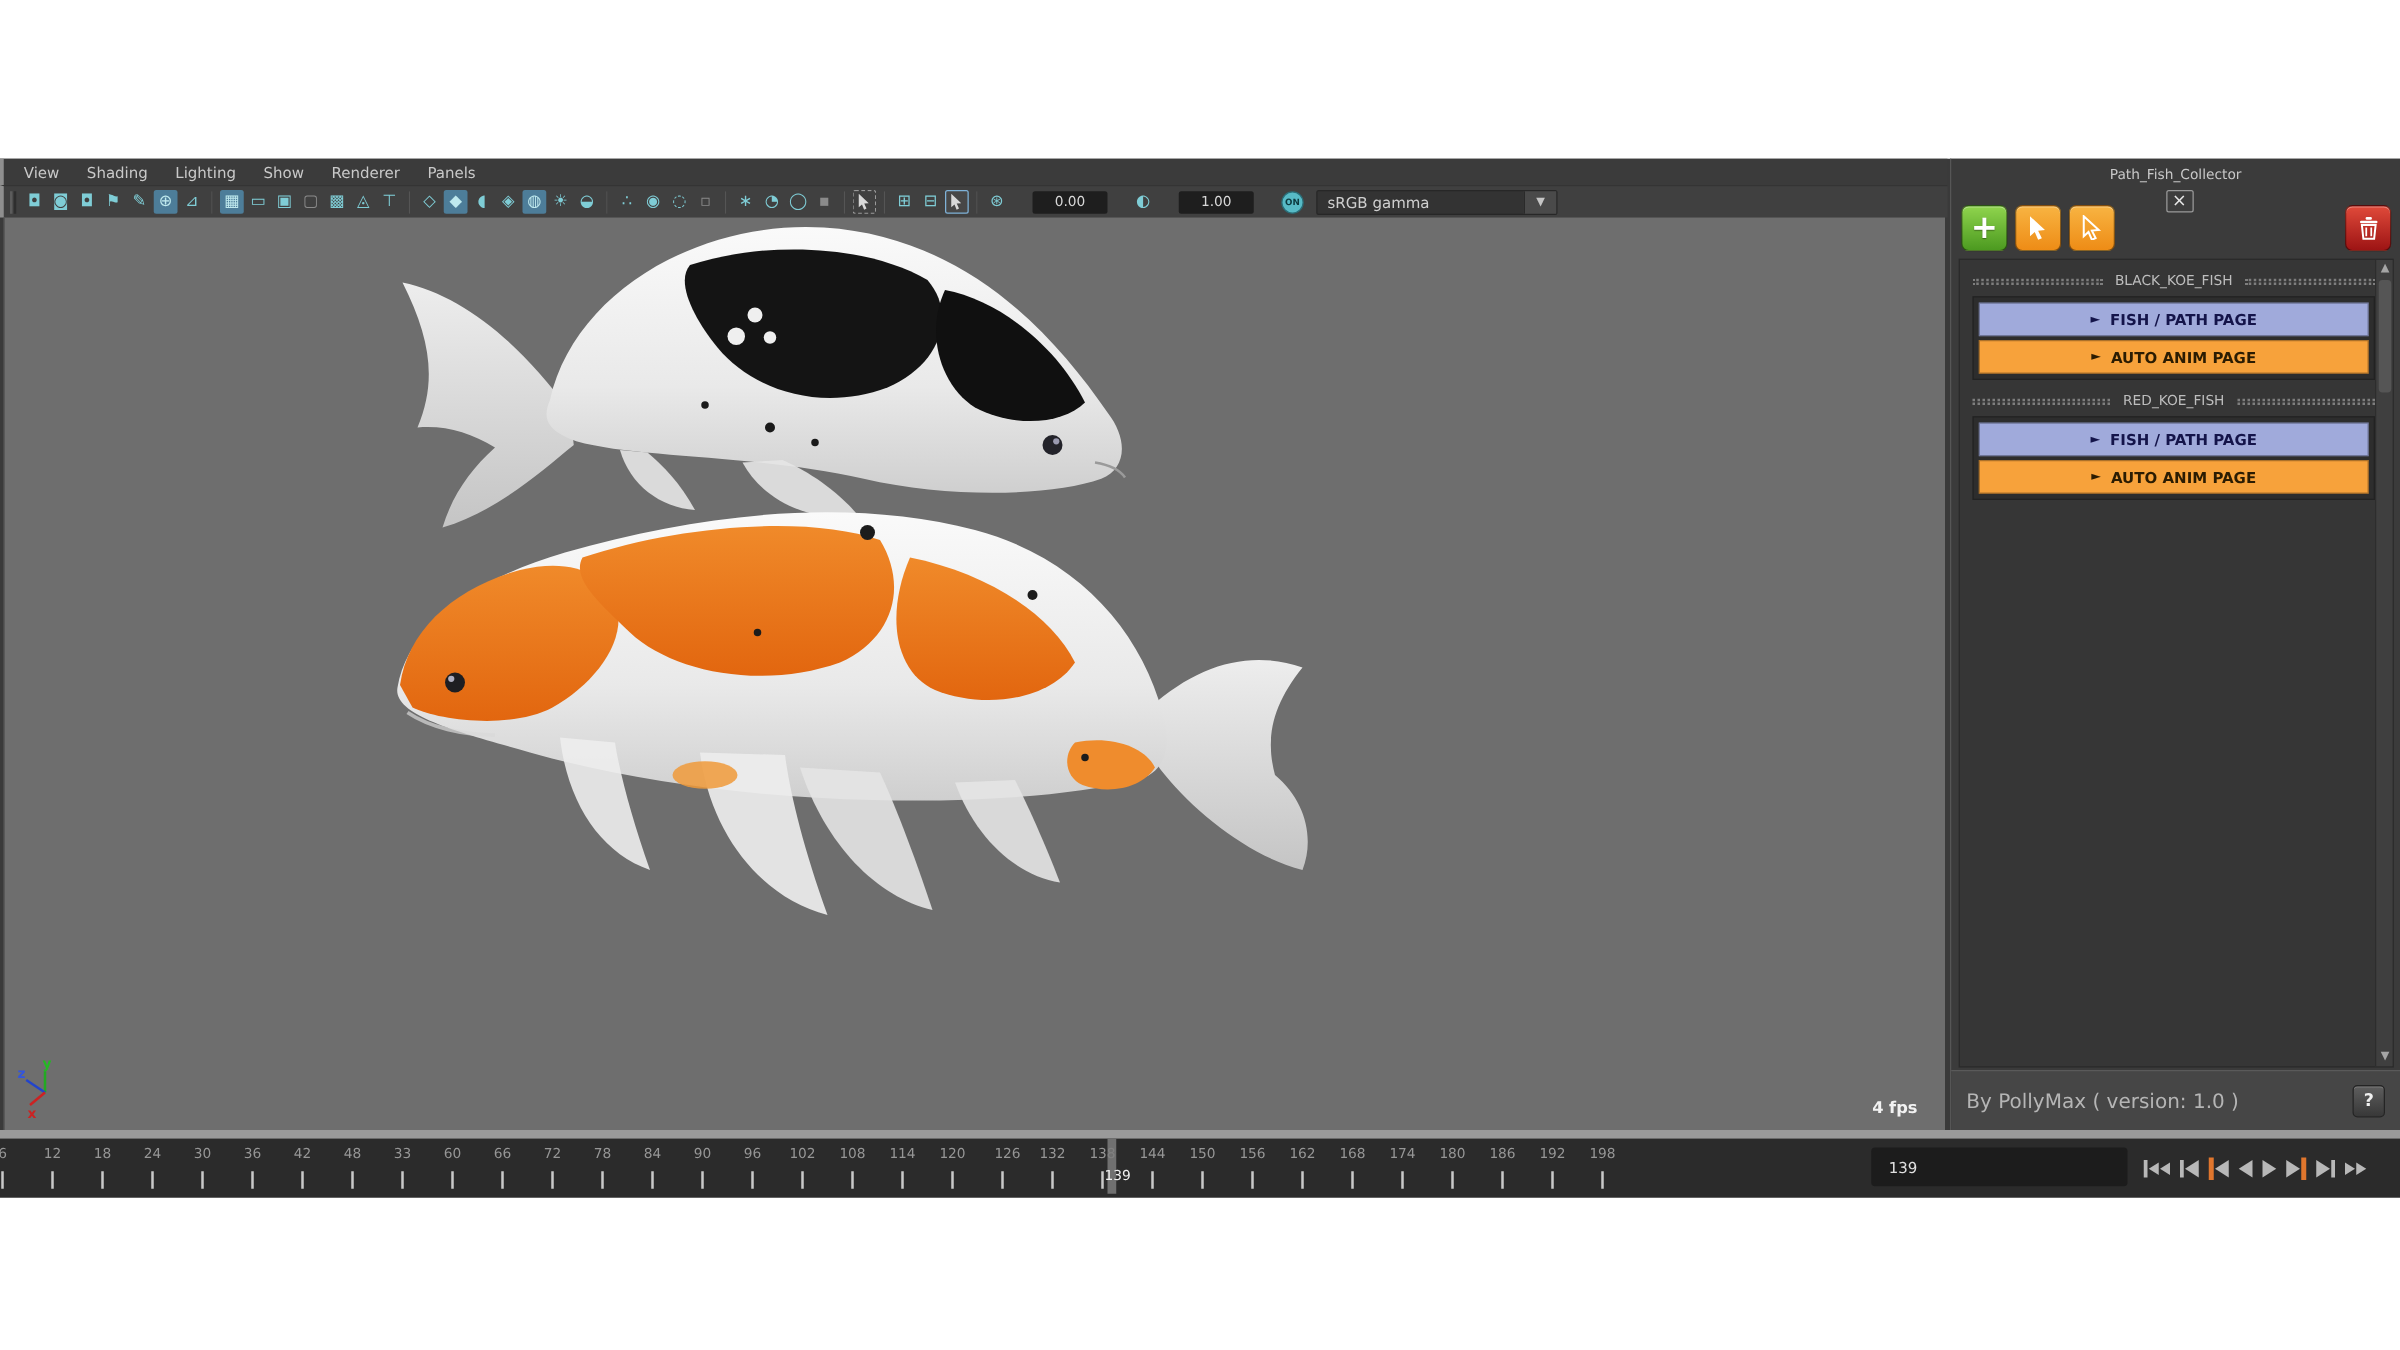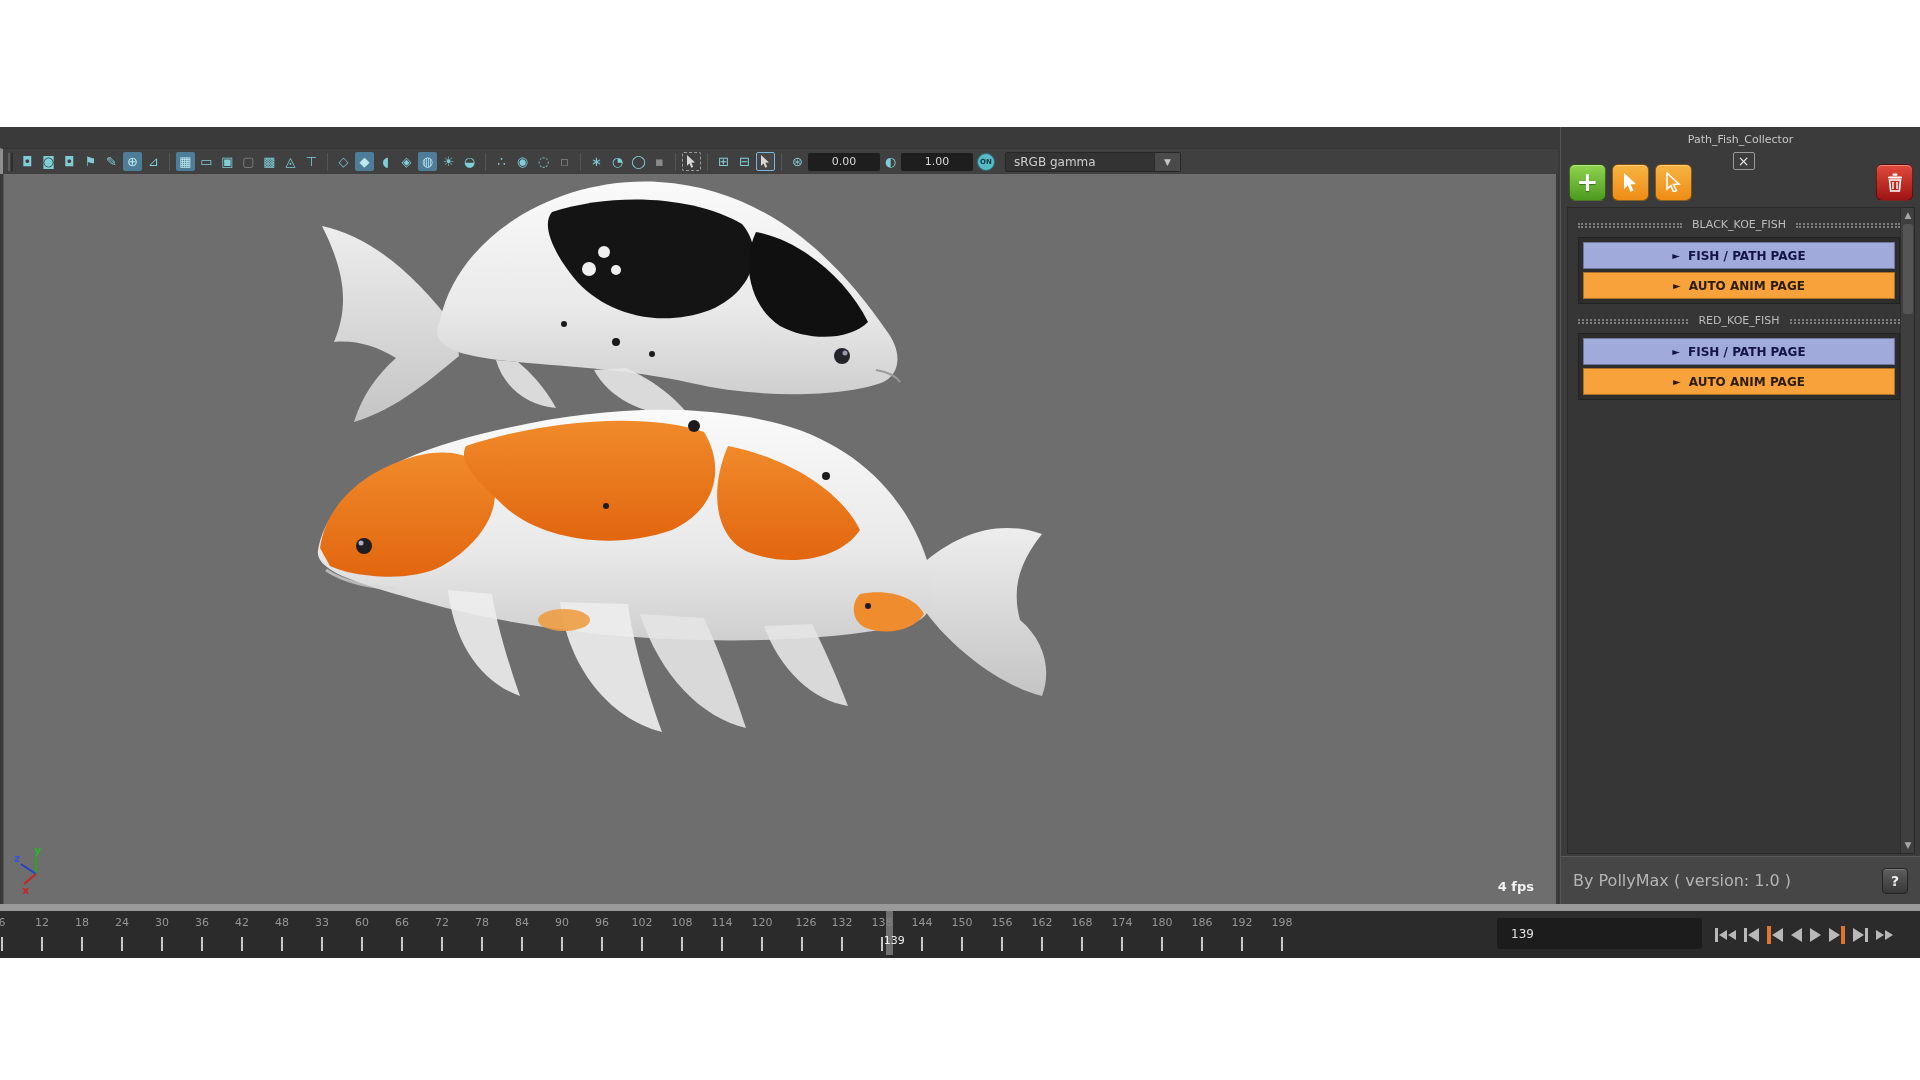--- a/index.html
+++ b/index.html
@@ -20,26 +20,26 @@
               border-top:1px solid #343434; }
   .grip { width:5px; height:18px; border-left:2px solid #5c5c5c; border-right:2px solid #2e2e2e; margin:0 4px 0 1px; }
   .vtb-sep { width:1px; height:18px; background:#2d2d2d; border-right:1px solid #555; margin:0 5px; }
   .vtb-icon { width:19px; height:19px; margin:0 1px; display:flex; align-items:center; justify-content:center;
               color:#7fcdd6; font-size:13px; line-height:19px; border-radius:2px; }
   .vtb-icon.active { background:#4d7d99; color:#bfe9ee; }
   .vtb-icon.dim { color:#8a8a8a; }
   .vtb-icon.boxed { border:1px solid #7fb2d8; background:#474747; }
   .vtb-icon.marquee { border:1px dashed #9a9a9a; }
   .vtb-icon svg { display:block; }
-  .vtb-field { width:72px; height:18px; background:#1e1e1e; border-radius:2px; color:#d8d8d8;
-               font-size:11px; display:flex; align-items:center; justify-content:center; margin:0 0; }
+  .vtb-field { width:60px; height:18px; background:#1e1e1e; border-radius:2px; color:#d8d8d8;
+               font-size:11px; display:flex; align-items:center; justify-content:center; margin:0 18px; }
   .on-toggle { width:18px; height:18px; border-radius:50%; background:#57bac6; color:#0d3a40;
                font-size:7px; font-weight:bold; display:flex; align-items:center; justify-content:center;
                margin:0 4px; border:1px solid #2a6d77; }
-  .cs-dropdown { width:176px; height:20px; background:#333333; border:1px solid #272727; border-radius:2px;
+  .cs-dropdown { width:193px; height:20px; background:#333333; border:1px solid #272727; border-radius:2px;
                  display:flex; align-items:center; margin-left:6px; }
   .cs-dropdown .cs-label { flex:1; color:#cfcfcf; font-size:12px; padding-left:8px; }
   .cs-dropdown .cs-chev { width:26px; height:100%; background:#4a4a4a; color:#c5c5c5; font-size:9px;
                  display:flex; align-items:center; justify-content:center; border-left:1px solid #2a2a2a; }
 
   
   .viewport { position:absolute; left:3px; top:47px; width:1553px; height:730px; background:#6e6e6e;
               border-left:1px solid #585858; overflow:hidden; }
   .fps { position:absolute; right:22px; bottom:10px; color:#f2f2f2; font-size:13px; font-weight:bold; }
   .axis-gizmo { position:absolute; left:8px; bottom:8px; }
@@ -102,20 +102,28 @@
   .help-btn { width:26px; height:26px; border-radius:4px; background:linear-gradient(#5e5e5e,#383838);
               border:1px solid #242424; color:#f0f0f0; font-size:14px; font-weight:bold;
               display:flex; align-items:center; justify-content:center; box-shadow:inset 0 1px 0 rgba(255,255,255,.18); }
 </style>
 </head>
 <body>
 
 <div class="screen">
   <div class="window">
 
+    <div class="menubar" id="menubar">
+        <span class="menu-item">View</span>
+        <span class="menu-item">Shading</span>
+        <span class="menu-item">Lighting</span>
+        <span class="menu-item">Show</span>
+        <span class="menu-item">Renderer</span>
+        <span class="menu-item">Panels</span>
+      </div>
 
     <div class="vtoolbar">
       <div class="grip"></div>
       <div id="vtb-icons" style="display:flex;align-items:center;">
           <span class="vtb-icon">◘</span>
           <span class="vtb-icon">◙</span>
           <span class="vtb-icon">◘</span>
           <span class="vtb-icon">⚑</span>
           <span class="vtb-icon">✎</span>
           <span class="vtb-icon active">⊕</span>

